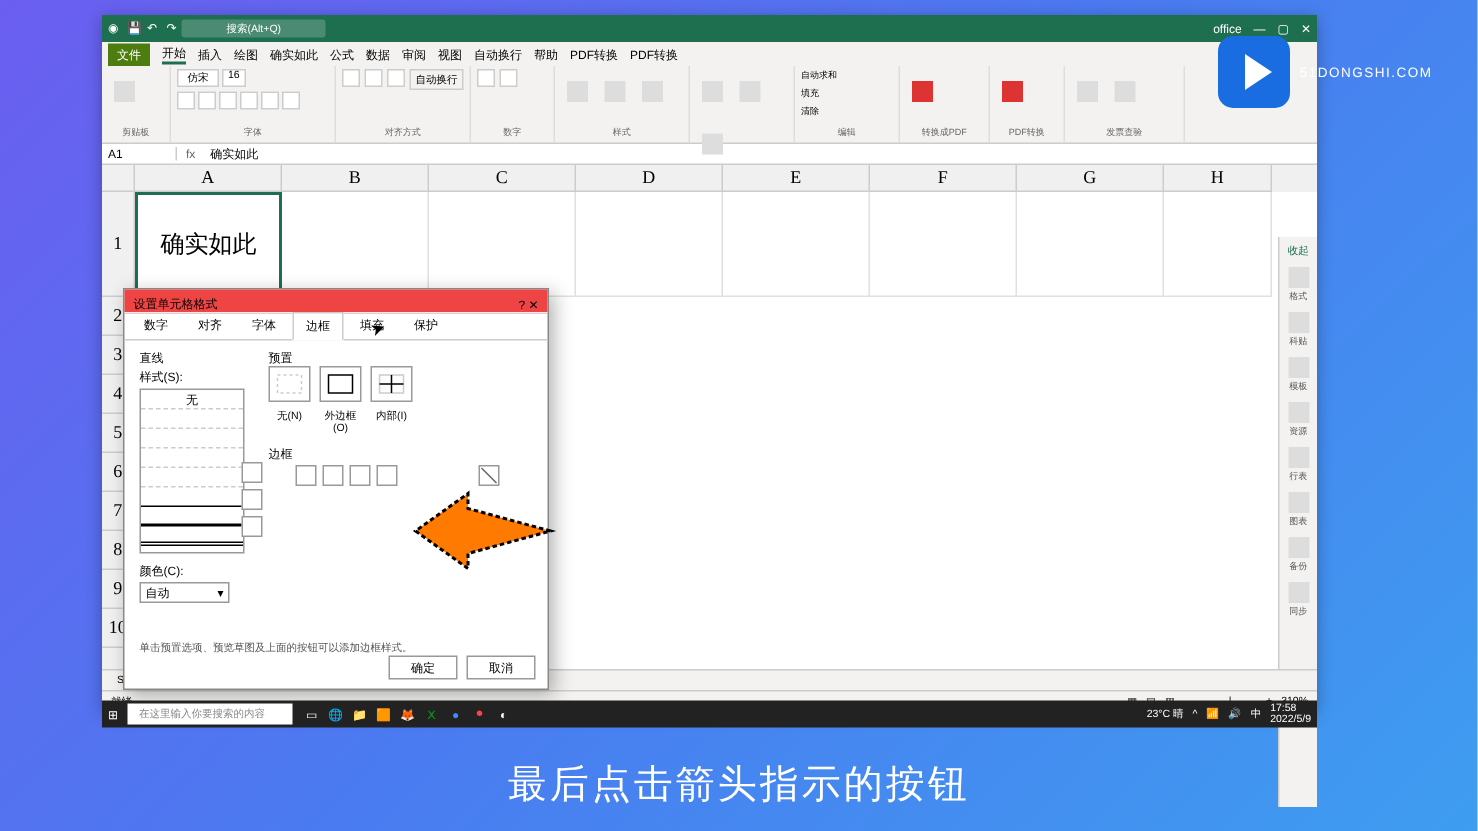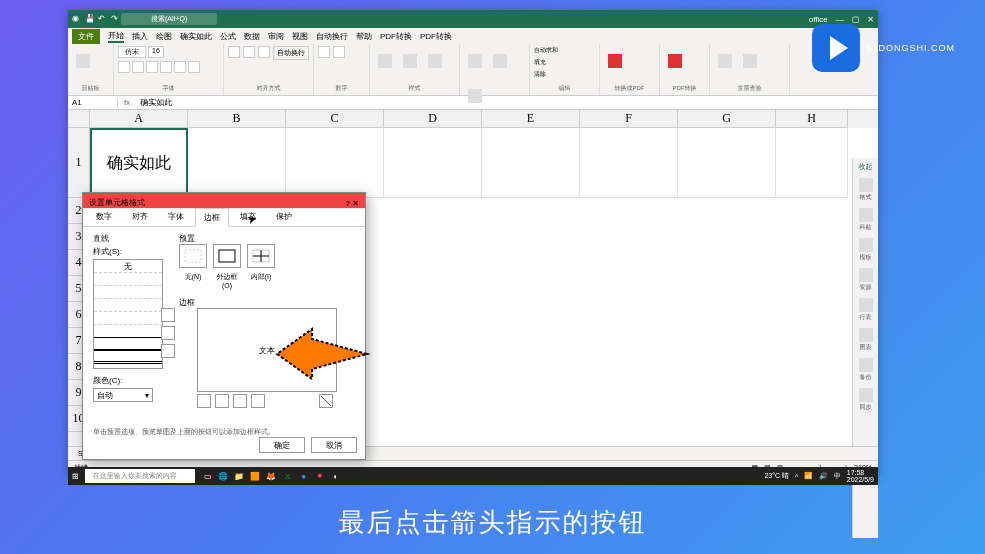--- a/index.html
+++ b/index.html
@@ -389,23 +389,20 @@
         <span>内部(I)</span>
       </div>
       <div class="preview-area">
         <div class="sect-label">边框</div>
         <div style="position:relative">
           <div class="preview-btns-v">
             <div class="pv-btn"></div>
             <div class="pv-btn"></div>
             <div class="pv-btn"></div>
           </div>
-          <div class="preview-box">
-            <span>文本</span>
-          </div>
         </div>
         <div class="preview-btns-h">
           <div class="pv-btn"></div>
           <div class="pv-btn"></div>
           <div class="pv-btn"></div>
           <div class="pv-btn"></div>
           <div class="pv-btn" style="margin-left:50px"><svg width="12" height="12">
                 <line x1="1" y1="1" x2="11" y2="11" stroke="#666"></line>
               </svg></div>
         </div>

